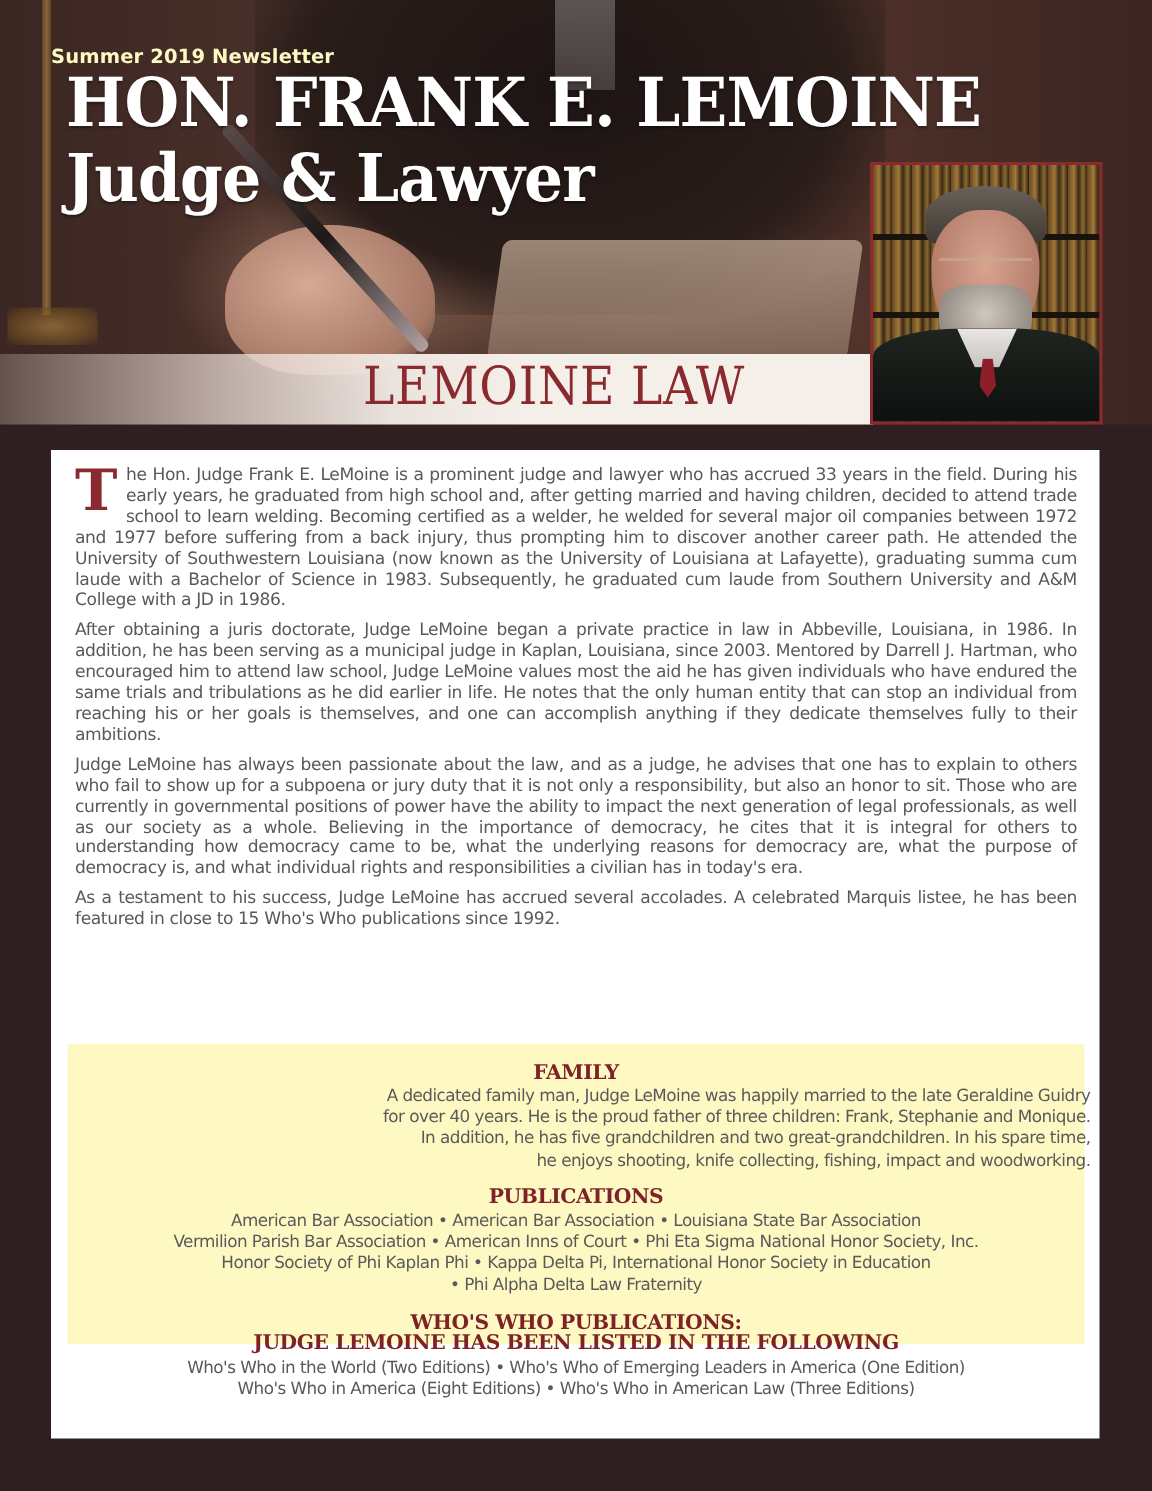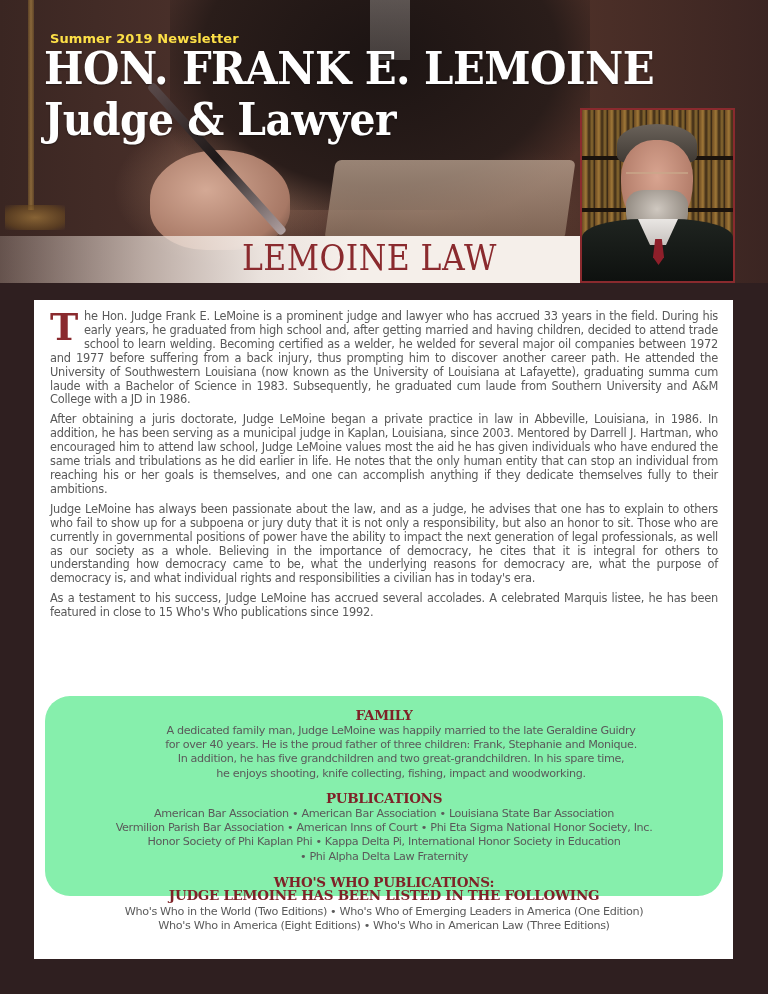--- a/index.html
+++ b/index.html
@@ -13,21 +13,21 @@
         linear-gradient(90deg, #3a2622 0%, #4a302a 25%, #3a2420 50%, #4d3028 75%, #3b2522 100%);
     }
     .hero .suit { position: absolute; left: 170px; top: -10px; width: 420px; height: 220px; background: radial-gradient(ellipse at 50% 30%, #1c1413 0%, #2a1d1a 60%, rgba(0,0,0,0) 80%); }
     .hero .shirt { position: absolute; left: 370px; top: 0; width: 40px; height: 60px; background: linear-gradient(180deg,#c8c4c0,#8f8a86); opacity:0.35; }
     .hero .book { position: absolute; left: 330px; top: 160px; width: 240px; height: 80px; background: linear-gradient(180deg, #bfa794, #8c7361); transform: skewX(-8deg); opacity: 0.75; border-radius: 6px; }
     .hero .hand { position: absolute; left: 150px; top: 150px; width: 140px; height: 100px; background: radial-gradient(ellipse at 40% 40%, #d4a995, #a77865 70%, rgba(0,0,0,0) 90%); border-radius: 50% 50% 40% 40%; }
     .hero .pen { position: absolute; left: 150px; top: 80px; width: 200px; height: 9px; background: linear-gradient(90deg,#5a4a4a,#1e1818,#b0a0a0); transform: rotate(48deg); transform-origin: left center; border-radius: 4px; }
     .hero .scale { position: absolute; left: 28px; top: 0px; width: 6px; height: 210px; background: linear-gradient(90deg,#7a5a2a,#c79a4c,#7a5a2a); opacity: 0.55; }
     .hero .scale-base { position: absolute; left: 5px; top: 205px; width: 60px; height: 25px; background: radial-gradient(ellipse,#b88a40,#6b4a20 70%, rgba(0,0,0,0)); opacity: 0.6; }
 
-    .kicker { position: absolute; left: 50px; top: 31px; font-family: "DejaVu Sans", sans-serif; font-weight: bold; font-size: 13px; color: #fde047; letter-spacing: 0.1px; }
+    .kicker { position: absolute; left: 34px; top: 31px; font-family: "DejaVu Sans", sans-serif; font-weight: bold; font-size: 13px; color: #fef9c3; letter-spacing: 0.1px; }
     .title1 { position: absolute; left: 44px; top: 46px; font-family: "DejaVu Serif", serif; font-weight: bold; font-size: 45px; color: #ffffff; letter-spacing: -0.6px; line-height: 1; white-space: nowrap; transform: scaleX(0.93); transform-origin: left top; text-shadow: 0 1px 2px rgba(0,0,0,0.4); }
     .title2 { position: absolute; left: 44px; top: 98px; font-family: "DejaVu Serif", serif; font-weight: bold; font-size: 44px; color: #ffffff; letter-spacing: -0.6px; line-height: 1; white-space: nowrap; transform: scaleX(0.93); transform-origin: left top; text-shadow: 0 1px 2px rgba(0,0,0,0.4); }
 
     .brand-band { position: absolute; left: 0; top: 236px; width: 582px; height: 47px;
       background: linear-gradient(90deg, rgba(230,215,205,0.25) 0%, rgba(236,224,216,0.7) 25%, rgba(243,236,231,0.95) 45%, #f5efea 60%, #f5efea 100%); }
     .brand-name { position: absolute; left: 242px; top: 241px; font-family: "DejaVu Serif", serif; font-size: 35px; color: #8a2a2e; letter-spacing: 0.5px; line-height: 1; white-space: nowrap; transform: scaleX(0.9); transform-origin: left top; }
 
     .portrait { position: absolute; left: 580px; top: 108px; width: 151px; height: 171px; border: 2px solid #8a2a2e; overflow: hidden;
       background: repeating-linear-gradient(90deg, #6b4a22 0px, #a07838 4px, #3c2a16 7px, #8a6a30 10px, #2c1e12 13px); }
     .portrait .shelf { position: absolute; left: 0; width: 100%; height: 4px; background: #1a120c; }
@@ -38,25 +38,25 @@
     .portrait .hair { position: absolute; left: 35px; top: 14px; width: 80px; height: 40px; border-radius: 50% 50% 20% 20%; background: linear-gradient(180deg,#6a625a,#3e3832); }
     .portrait .beard { position: absolute; left: 44px; top: 80px; width: 62px; height: 48px; border-radius: 30% 30% 50% 50%; background: radial-gradient(ellipse at 50% 40%, #cfc8c0, #8d857c 80%); }
     .portrait .glasses { position: absolute; left: 44px; top: 62px; width: 62px; height: 14px; border-top: 2px solid #c9a88a; opacity: 0.7; }
 
     
     .panel { position: absolute; left: 34px; top: 300px; width: 699px; height: 659px; background: #ffffff; }
     .body-text { position: absolute; left: 16px; top: 10px; width: 668px; font-family: "DejaVu Sans", sans-serif; font-size: 11.4px; line-height: 13.9px; color: #595959; text-align: justify; letter-spacing: -0.25px; }
     .body-text p { margin: 0 0 6px 0; }
     .dropcap { float: left; font-family: "DejaVu Serif", serif; font-weight: bold; font-size: 38px; line-height: 30px; color: #8a2a2e; margin: 2px 6px 0 0; }
 
-    .info-box { position: absolute; left: 11px; top: 396px; width: 678px; height: 200px; background: #86efac; text-align: center; border-radius: 25px; }
+    .info-box { position: absolute; left: 11px; top: 396px; width: 678px; height: 200px; background: #fef9c3; text-align: center; }
     .info-title { font-family: "DejaVu Serif", serif; font-weight: bold; color: #7e2227; font-size: 13.5px; line-height: 14px; letter-spacing: -0.3px; }
     .info-text { font-family: "DejaVu Sans", sans-serif; color: #5a5a5a; font-size: 11.2px; line-height: 14.2px; letter-spacing: -0.35px; }
     .family-title { position: absolute; left: 0; width: 100%; top: 12px; }
-    .family-text { position: absolute; left: 17px; width: 100%; top: 28px; }
+    .family-text { position: absolute; left: 4px; width: 100%; top: 28px; text-align: right; }
     .aff-title { position: absolute; left: 0; width: 100%; top: 95px; }
     .aff-text { position: absolute; left: 0; width: 100%; top: 111px; }
     .pub-title { position: absolute; left: 0; width: 100%; top: 180px; line-height: 13px; }
     .pub-text { position: absolute; left: 0; width: 100%; top: 209px; }
     .line { display: block; white-space: nowrap; }
   </style>
 </head>
 <body>
 
 <div class="hero">

